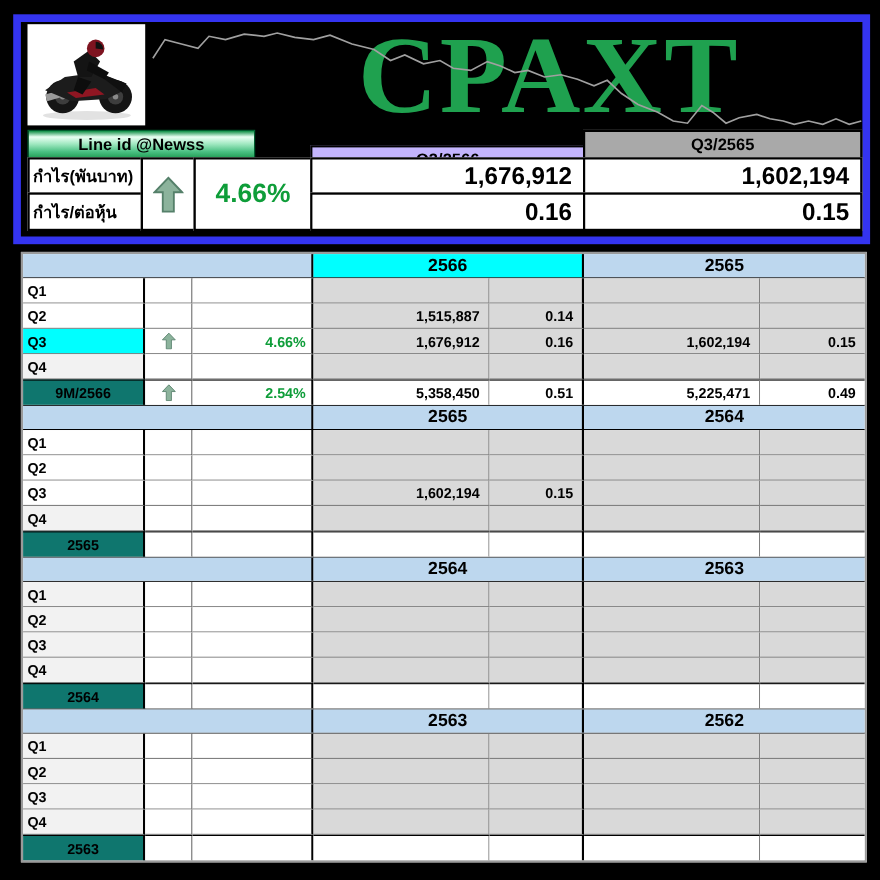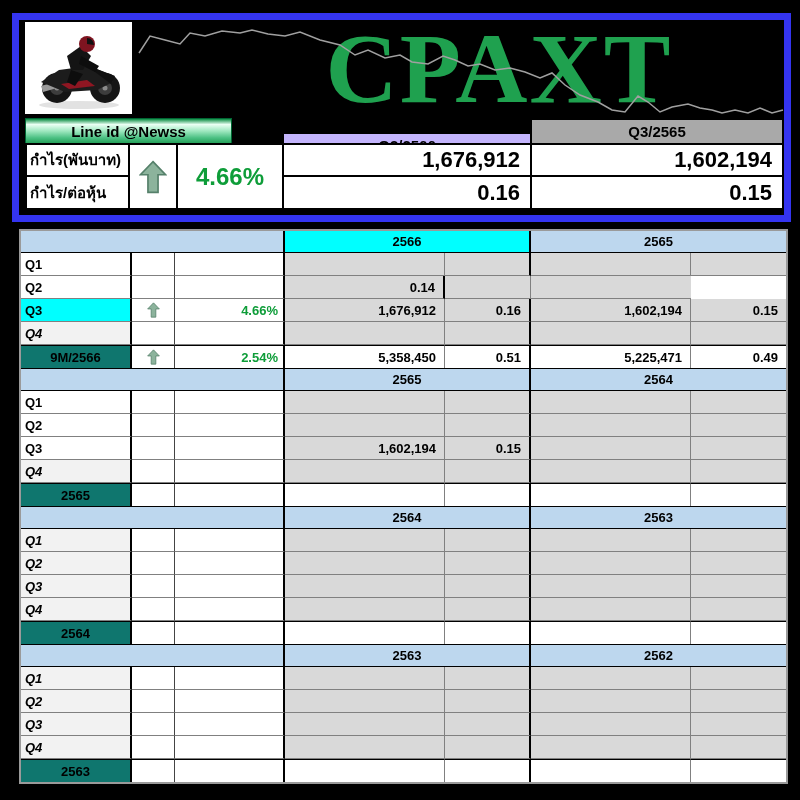--- a/index.html
+++ b/index.html
@@ -46,41 +46,41 @@
     position:absolute; left:19px; top:229px; width:769px; box-sizing:border-box;
     border:2px solid #9a9a9a; background:#fff;
   }
   .sec { border-bottom:1px solid #000; }
   .sec:last-child { border-bottom:none; }
   .sec-header {
     display:grid; grid-template-columns:264px 246px 255px; height:22px;
     border-bottom:1px solid #000; box-sizing:border-box;
   }
   .sh-cell {
-    display:flex; align-items:center; justify-content:center; font-size:13px;
+    display:flex; align-items:center; justify-content:center; font-size:16px;
     box-sizing:border-box; overflow:hidden;
   }
   .sh-cell.mid, .sh-cell.left { border-right:2px solid #000; }
   .t-row { display:grid; grid-template-columns:111px 43px 110px 160px 86px 160px 95px; height:23px; }
   .t-cell {
     box-sizing:border-box; display:flex; align-items:center; overflow:hidden;
     font-size:13px; border-right:1px solid #808080; border-bottom:1px solid #808080;
   }
   .cA { border-right:2px solid #000; padding-left:4px; }
   .cB { border-right:1px solid #444; justify-content:center; }
   .cC { border-right:2px solid #000; justify-content:flex-end; padding-right:5px; color:#0e9d39; }
   .cE { border-right:2px solid #000; }
   .cG { border-right:none; }
   .num { justify-content:flex-end; padding-right:8px; }
   .ctr { justify-content:center; padding-left:0; }
   .summary .t-cell { border-top:1px solid #000; border-bottom:none; }
   .bg-white { background:#fff; }
   .bg-gray { background:#d9d9d9; }
   .bg-cyan { background:#00ffff; }
-  .bg-lightgray { background:#f2f2f2;font-style:italic; }
+  .bg-lightgray { background:#f2f2f2; }
   .bg-summary { background:#0f766e; }
   .bg-lblue { background:#bdd7ee; }
 </style>
 </head>
 <body>
 
 <div class="frame">
   <div class="frame-inner">
 
     <div class="ticker">CPAXT</div>
@@ -147,20 +147,21 @@
         <div class="t-cell cC bg-white"></div>
         <div class="t-cell cD num bg-gray"></div>
         <div class="t-cell cE num bg-gray"></div>
         <div class="t-cell cF num bg-gray"></div>
         <div class="t-cell cG num bg-gray"></div>
       </div>
       <div class="t-row">
         <div class="t-cell cA bg-white">Q2</div>
         <div class="t-cell cB bg-white"></div>
         <div class="t-cell cC bg-white"></div>
+        <div class="t-cell cD num bg-gray">1,515,887</div>
         <div class="t-cell cE num bg-gray">0.14</div>
         <div class="t-cell cF num bg-gray"></div>
         <div class="t-cell cG num bg-gray"></div>
       </div>
       <div class="t-row">
         <div class="t-cell cA bg-cyan">Q3</div>
         <div class="t-cell cB bg-white">
           <svg width="13" height="16" viewBox="0 0 100 120">
             <polygon points="50,5 95,52 68,52 68,115 32,115 32,52 5,52" fill="#8cb39c" stroke="#55806a" stroke-width="6"></polygon>
           </svg>

